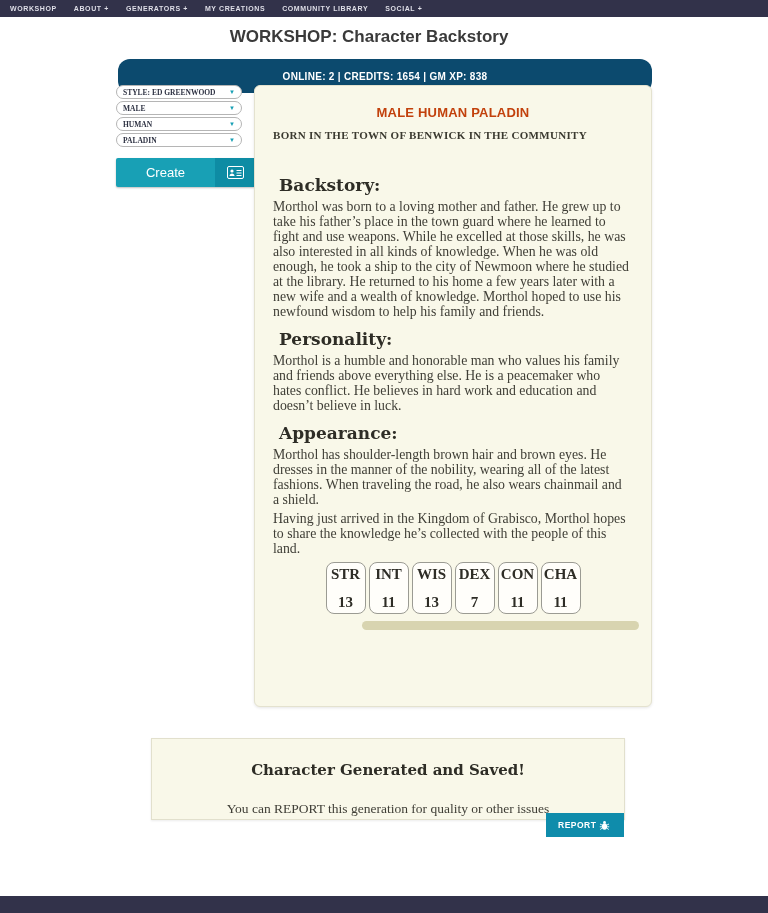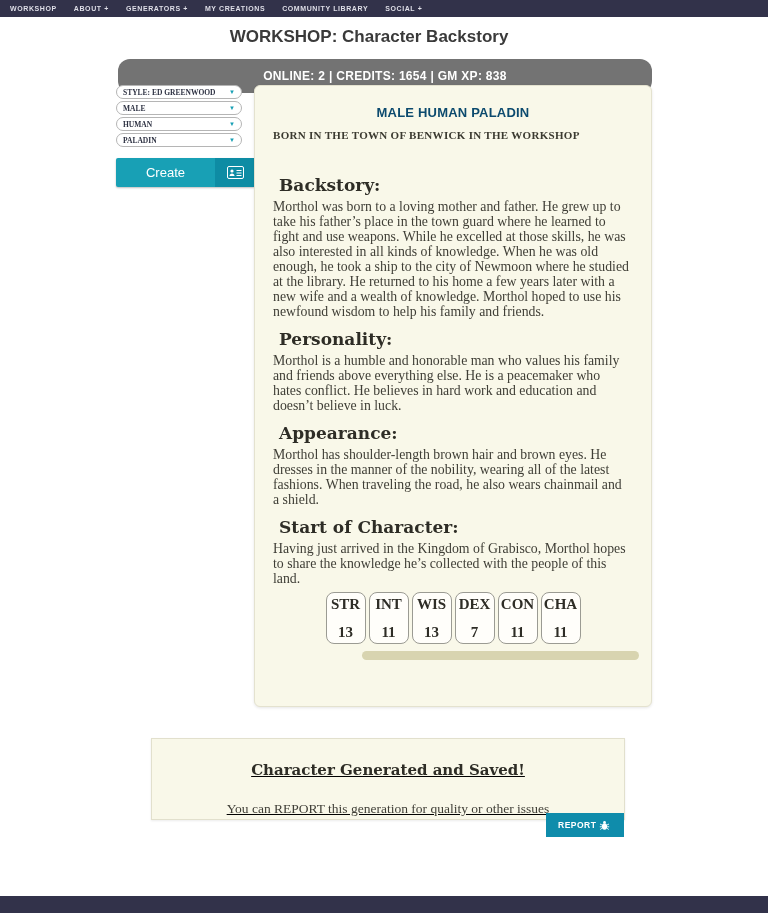--- a/index.html
+++ b/index.html
@@ -9,62 +9,62 @@
   
   .topnav { position:absolute; top:0; left:0; width:768px; height:17px; background:#32324a;
             display:flex; align-items:center; gap:17px; padding:0 10px; }
   .topnav span { color:#dfdfe8; font-size:7px; font-weight:bold; letter-spacing:0.6px; white-space:nowrap; cursor:pointer; }
 
   
   .page-title { position:absolute; top:27px; left:0; width:738px; text-align:center;
                 font-size:17px; font-weight:bold; color:#3a3a3a; }
 
   
-  .status-bar { position:absolute; left:118px; top:59px; width:534px; height:34px; background:#737373;
+  .status-bar { position:absolute; left:118px; top:59px; width:534px; height:34px; background:#0c4a6e;
                 border-radius:12px; display:flex; align-items:center; justify-content:center;
-                color:#ffffff; font-size:12px; font-weight:bold; letter-spacing:0.3px; }
+                color:#ffffff; font-size:10px; font-weight:bold; letter-spacing:0.3px; }
 
   
   .sidebar { position:absolute; left:116px; top:85px; width:140px; }
   .dropdown { width:126px; height:14px; background:#ffffff; border:1px solid #b5b5b5; border-radius:7px;
               display:flex; align-items:center; justify-content:space-between; padding:0 6px; margin-bottom:2px; cursor:pointer;font-family:Liberation Serif, serif; }
   .dropdown .val { font-size:7.5px; font-weight:bold; color:#2d3142; white-space:nowrap; overflow:hidden; }
   .dropdown .caret { color:#18a0b5; font-size:6px; line-height:1; }
   .create-btn { margin-top:11px; width:139px; height:29px; background:#18a0b5; border:none; border-radius:2px;
                 display:flex; padding:0; cursor:pointer; box-shadow:0 1px 2px rgba(0,0,0,0.25); }
   .create-label { flex:1; display:flex; align-items:center; justify-content:center; color:#ffffff; font-size:13px;
                   font-family:"Liberation Sans", sans-serif; }
   .create-icon { width:40px; background:#0e8ca4; display:flex; align-items:center; justify-content:center; }
 
   
   .card { position:absolute; left:254px; top:85px; width:398px; height:622px; background:#f9f8e9;
           border:1px solid #e4e2cf; border-radius:6px; box-shadow:0 1px 3px rgba(0,0,0,0.10);
           padding:12px 18px 0 18px; font-family:"Liberation Serif", serif; color:#3f3e36; }
   .char-name { text-align:center; font-family:"DejaVu Serif", serif; font-weight:bold; font-size:26px;
                line-height:30px; color:#35332c; }
   .char-subtitle { text-align:center; font-family:"Liberation Sans", sans-serif; font-weight:bold;
-                   font-size:13px; line-height:15px; color:#0c4a6e; margin-top:7px; letter-spacing:0.2px; }
+                   font-size:13px; line-height:15px; color:#c2410c; margin-top:7px; letter-spacing:0.2px; }
   .char-origin { font-family:"Liberation Serif", serif; font-weight:bold; font-size:11px; line-height:13px;
                  color:#3b3a30; margin-top:9px; letter-spacing:0.3px; }
   .section h3 { font-family:"DejaVu Serif", serif; font-weight:bold; font-size:17px; line-height:20px;
                 color:#2e2d26; margin:10px 0 0 6px; }
   .section.first h3 { margin-top:33px; }
   .section p { font-size:13.8px; line-height:15px; color:#3f3e36; margin-top:4px; width:358px; }
 
   .stats { display:flex; justify-content:center; gap:3px; margin-top:6px; }
   .stat { width:40px; height:52px; background:#fffefa; border:1px solid #9b9b93; border-radius:8px;
           display:flex; flex-direction:column; align-items:center; justify-content:center; gap:12px; }
   .stat .label, .stat .value { font-family:"Liberation Serif", serif; font-weight:bold; font-size:15px;
           line-height:16px; color:#2e2d26; }
 
   .scrollbar { margin:7px -6px 0 auto; width:277px; height:9px; background:#d8d4b0; border-radius:5px; cursor:pointer; }
 
   
   .notice { position:absolute; left:151px; top:738px; width:474px; height:82px; background:#f9f8e9;
-            border:1px solid #e2e0cd; box-shadow:0 1px 2px rgba(0,0,0,0.08);text-decoration:underline; }
+            border:1px solid #e2e0cd; box-shadow:0 1px 2px rgba(0,0,0,0.08); }
   .notice-title { text-align:center; margin-top:22px; font-family:"DejaVu Serif", serif; font-weight:bold;
                   font-size:15px; color:#2e2d26; }
   .notice-sub { text-align:center; margin-top:22px; font-family:"Liberation Serif", serif; font-size:13.5px; color:#3f3e36; }
   .report-btn { position:absolute; left:546px; top:813px; width:78px; height:20px; background:#0f8cab;
                 border:none; display:flex; padding:12px; cursor:pointer; }
   .report-label { flex:1; display:flex; align-items:center; justify-content:center; color:#ffffff;
                   font-size:8.5px; font-weight:bold; letter-spacing:0.5px; font-family:"Liberation Sans", sans-serif; }
   .report-icon { width:20px; background:#0b7d9b; display:flex; align-items:center; justify-content:center; }
 
   
@@ -115,39 +115,38 @@
         <line x1="9.5" y1="4.5" x2="14.5" y2="4.5" stroke="#ffffff"></line>
         <line x1="9.5" y1="7" x2="14.5" y2="7" stroke="#ffffff"></line>
         <line x1="9.5" y1="9.5" x2="14.5" y2="9.5" stroke="#ffffff"></line>
       </svg>
     </span>
   </button>
 </aside>
 
 <main class="card">
   <div class="char-subtitle">MALE HUMAN PALADIN</div>
-  <div class="char-origin">BORN IN THE TOWN OF BENWICK IN THE WORKSHOP</div>
+  <div class="char-origin">BORN IN THE TOWN OF BENWICK IN THE COMMUNITY</div>
 
   <section class="section first">
     <h3>Backstory:</h3>
     <p>Morthol was born to a loving mother and father. He grew up to take his father’s place in the town guard where he learned to fight and use weapons. While he excelled at those skills, he was also interested in all kinds of knowledge. When he was old enough, he took a ship to the city of Newmoon where he studied at the library. He returned to his home a few years later with a new wife and a wealth of knowledge. Morthol hoped to use his newfound wisdom to help his family and friends.</p>
   </section>
 
   <section class="section">
     <h3>Personality:</h3>
     <p>Morthol is a humble and honorable man who values his family and friends above everything else. He is a peacemaker who hates conflict. He believes in hard work and education and doesn’t believe in luck.</p>
   </section>
 
   <section class="section">
     <h3>Appearance:</h3>
     <p>Morthol has shoulder-length brown hair and brown eyes. He dresses in the manner of the nobility, wearing all of the latest fashions. When traveling the road, he also wears chainmail and a shield.</p>
   </section>
 
   <section class="section">
-    <h3>Start of Character:</h3>
     <p>Having just arrived in the Kingdom of Grabisco, Morthol hopes to share the knowledge he’s collected with the people of this land.</p>
   </section>
 
   <div class="stats">
     <div class="stat">
       <span class="label">STR</span>
       <span class="value">13</span>
     </div>
     <div class="stat">
       <span class="label">INT</span>

